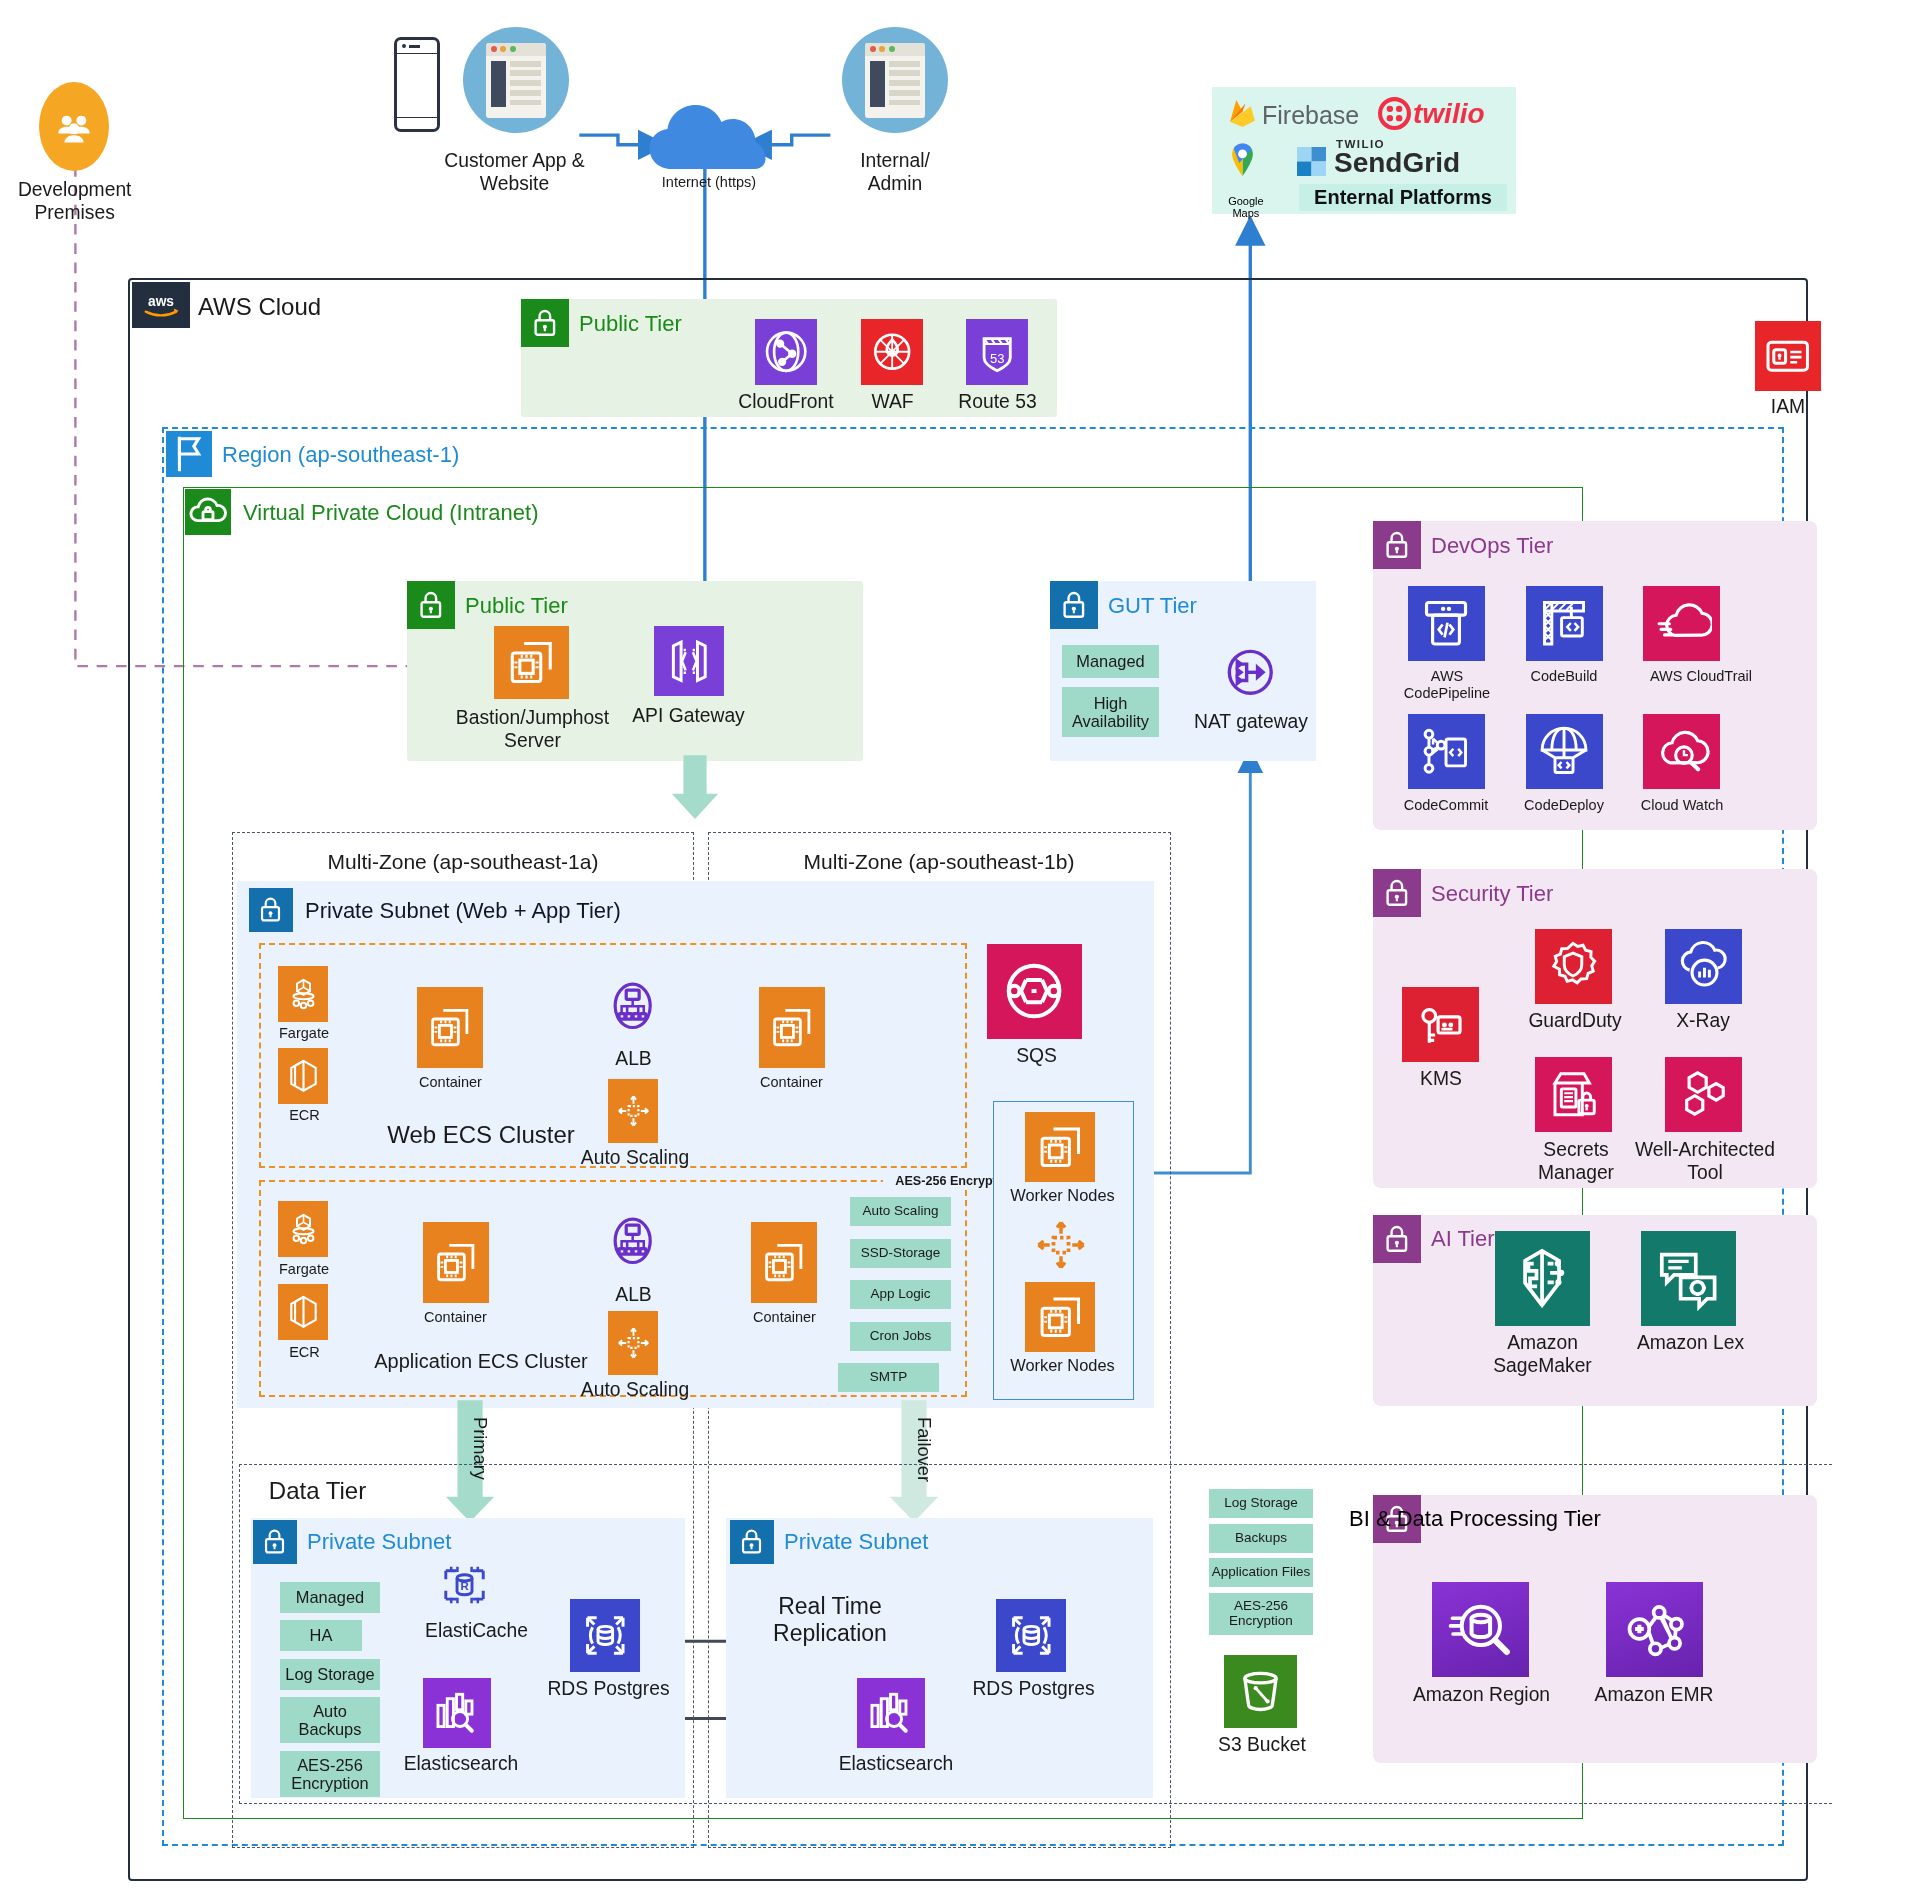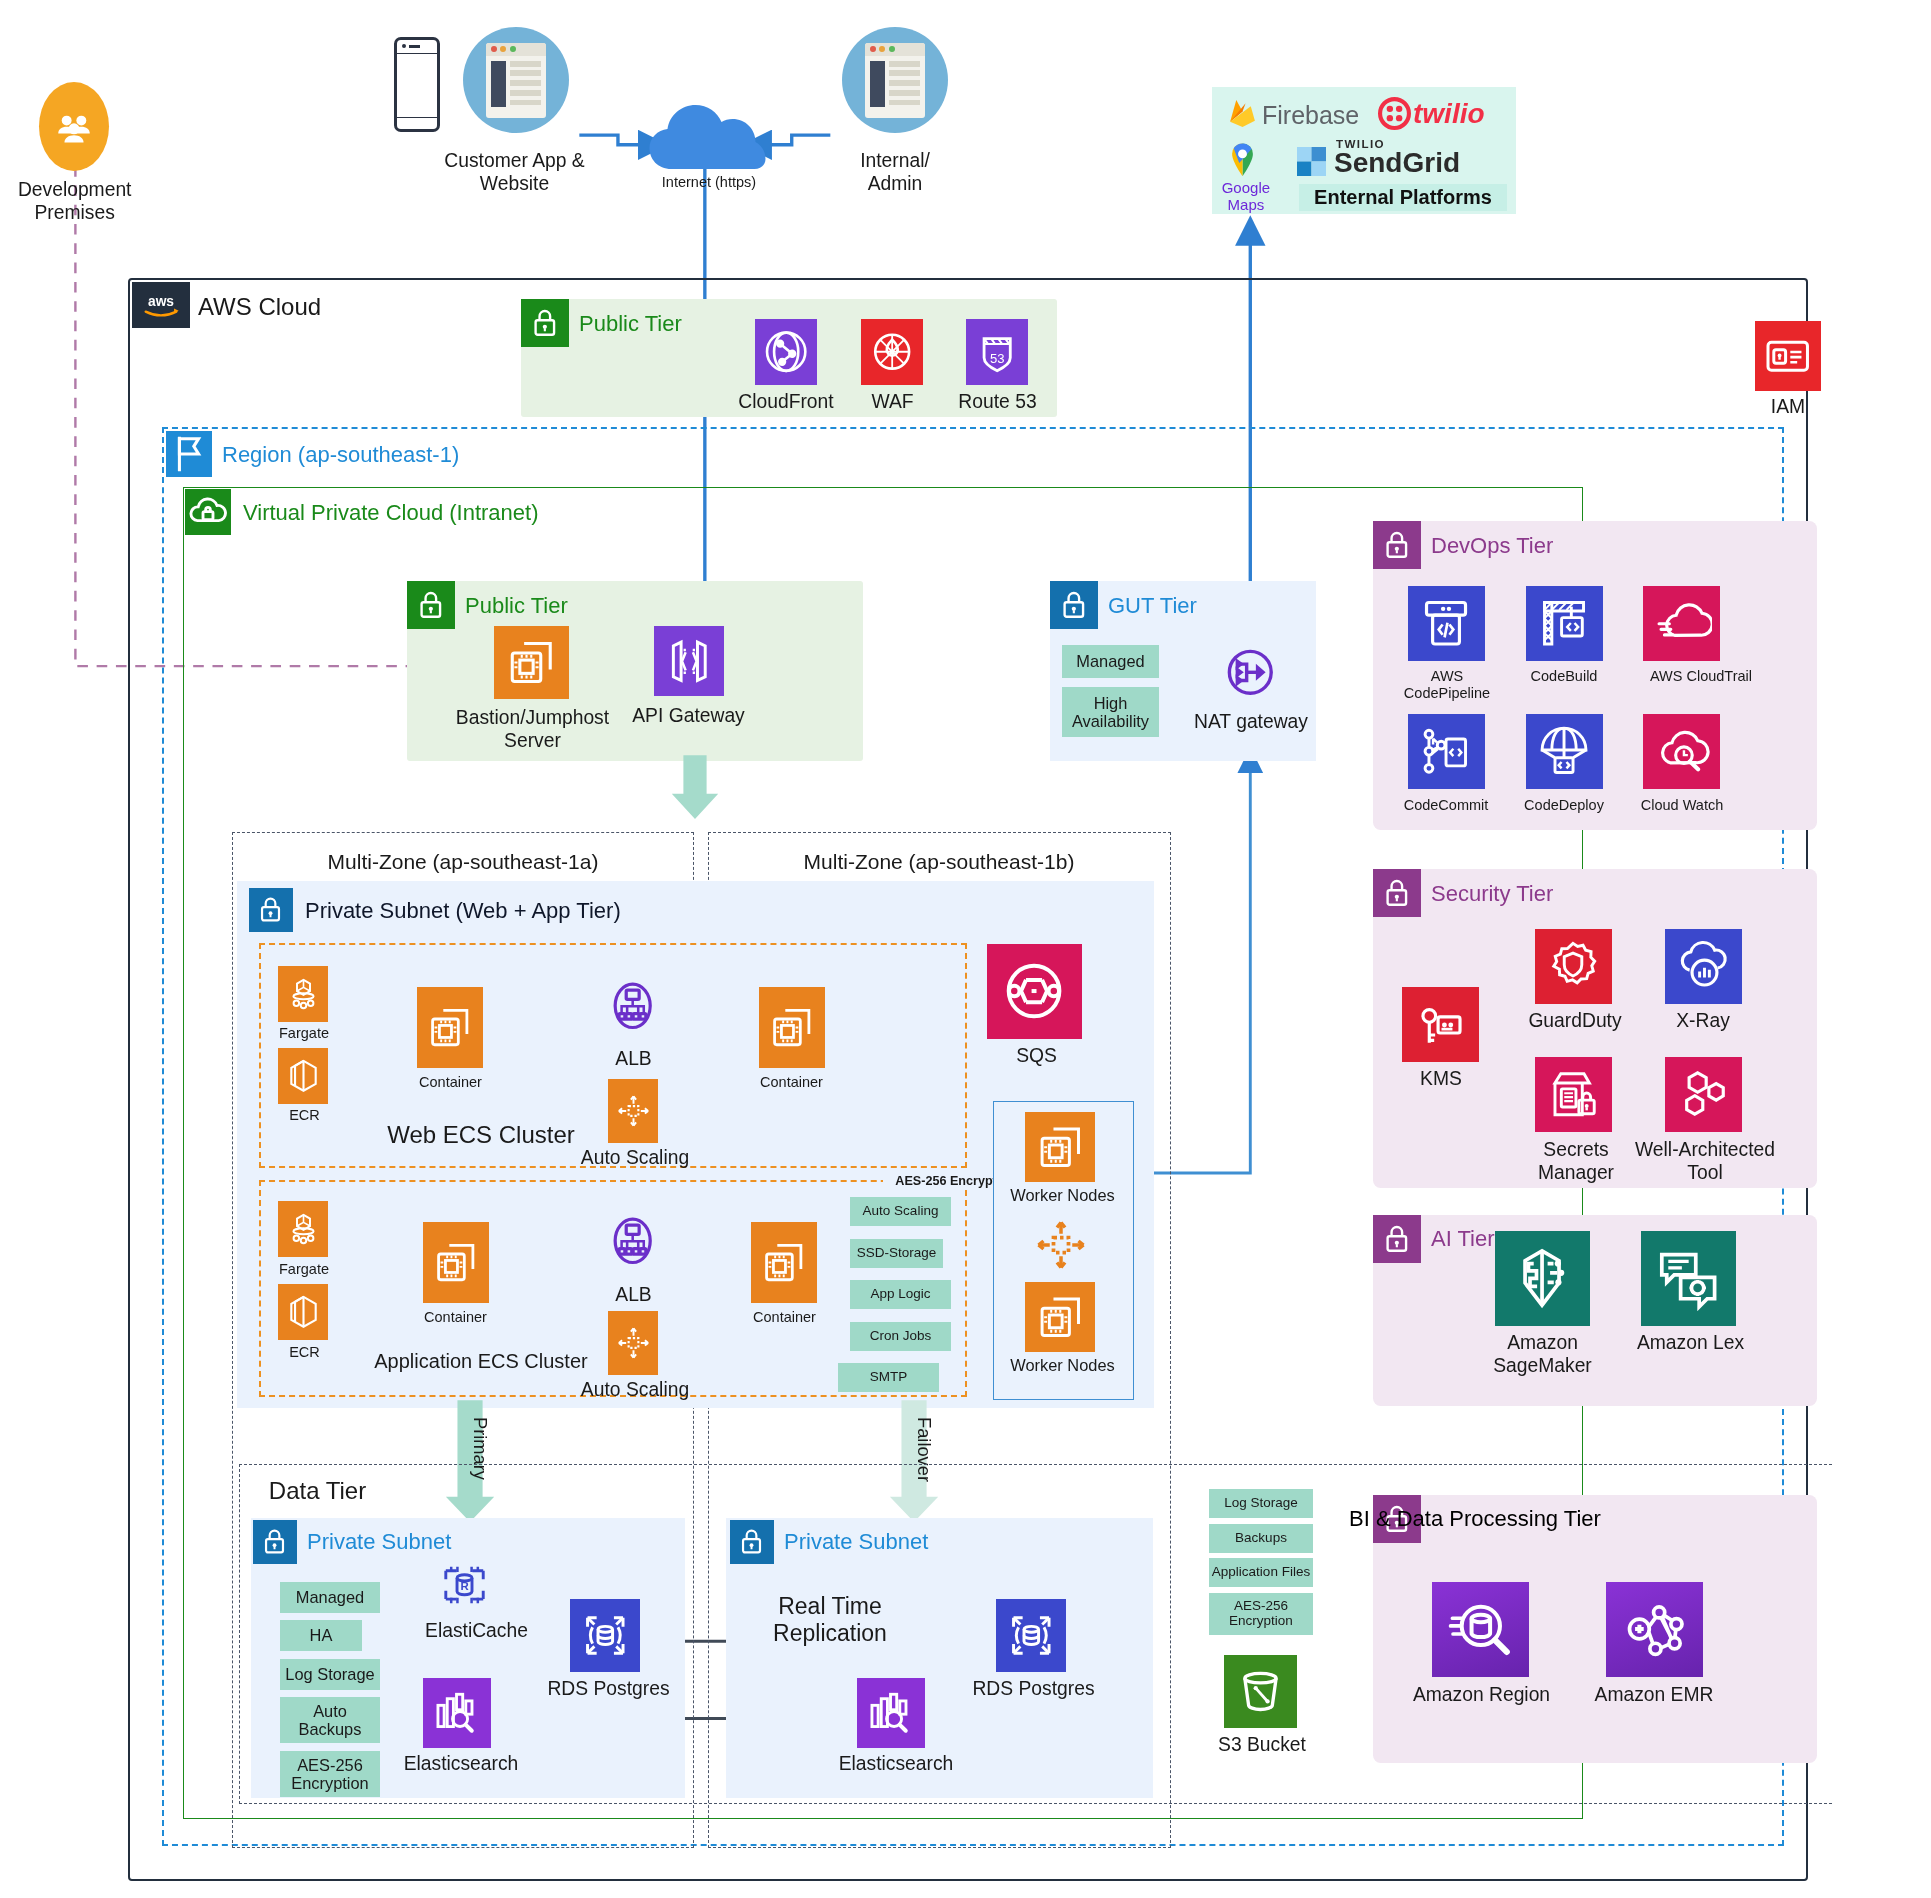--- a/index.html
+++ b/index.html
@@ -180,21 +180,21 @@
     <div class="abs" style="left:201px;top:10.6px;font-size:28px;font-weight:bold;color:#f22f46;font-style:italic;">twilio</div>
 
     <div class="abs" style="left:13.5px;top:50px;width:33px;height:39px;">
       <svg viewBox="0 0 24 30" width="33" height="39">
         <path fill="#34a853" d="M12 30c0 0 8-11 8-17A8 8 0 0 0 12 5z"></path>
         <path fill="#fbbc04" d="M12 30C12 30 4 19 4 13a8 8 0 0 1 8-8z"></path>
         <path fill="#4285f4" d="M12 5a8 8 0 0 1 7 4.2L9.5 20 5.2 8.6A8 8 0 0 1 12 5z"></path>
         <circle cx="12" cy="13" r="3.4" fill="#fff"></circle>
       </svg>
     </div>
-    <div class="abs" style="left:3.9px;top:92px;width:60px;text-align:center;font-size:15px;color:#6d28d9;">Google Maps</div>
+    <div class="abs" style="left:3.9px;top:108px;width:60px;text-align:center;font-size:11px;color:#000000;">Google Maps</div>
 
     <div class="abs" style="left:85px;top:60px;width:29px;height:29px;">
       <svg viewBox="0 0 30 30" width="29" height="29">
         <rect x="0" y="0" width="15" height="15" fill="#9dd5f5"></rect>
         <rect x="15" y="0" width="15" height="15" fill="#3d8fd1"></rect>
         <rect x="0" y="15" width="15" height="15" fill="#1a82c4"></rect>
         <rect x="15" y="15" width="15" height="15" fill="#9dd5f5"></rect>
       </svg>
     </div>
     <div class="abs" style="left:124px;top:50px;font-size:11.6px;font-weight:bold;letter-spacing:1.4px;color:#2b2b2b;">TWILIO</div>
@@ -713,21 +713,21 @@
     <svg viewBox="0 0 24 24" fill="none" stroke="#fff" stroke-width="1.3">
         <path d="M9 4h11v11"></path>
         <rect x="4" y="8" width="12" height="12" rx="1"></rect>
         <rect x="7.2" y="11" width="5.6" height="5.6"></rect>
         <path d="M8 10v-1.3M10 10v-1.3M12 10v-1.3M8 17.5v1.3M10 17.5v1.3M12 17.5v1.3M6.2 12h-1.3M6.2 14h-1.3M13.8 12h1.3M13.8 14h1.3" stroke-width="0.9"></path>
       </svg>
   </div>
   <div class="abs cap sm" style="left:736px;top:1309px;width:97px;">Container</div>
 
   <div class="abs pill sm" style="left:850px;top:1197px;width:101px;height:29px;">Auto Scaling</div>
-  <div class="abs pill sm" style="left:850px;top:1239px;width:93px;height:29px;">SSD-Storage</div>
+  <div class="abs pill sm" style="left:850px;top:1239px;width:101px;height:29px;">SSD-Storage</div>
   <div class="abs pill sm" style="left:850px;top:1280px;width:101px;height:29px;">App Logic</div>
   <div class="abs pill sm" style="left:850px;top:1322px;width:101px;height:29px;">Cron Jobs</div>
   <div class="abs pill sm" style="left:838px;top:1363px;width:101px;height:29px;">SMTP</div>
 
   <div class="abs solid-blue" style="left:993px;top:1101px;width:141px;height:299px;background:#eaf2fd;"></div>
   <div class="abs tile" style="left:1025px;top:1112px;width:70px;height:70px;background:#e8821e;">
     <svg viewBox="0 0 24 24" fill="none" stroke="#fff" stroke-width="1.3">
         <path d="M9 4h11v11"></path>
         <rect x="4" y="8" width="12" height="12" rx="1"></rect>
         <rect x="7.2" y="11" width="5.6" height="5.6"></rect>

